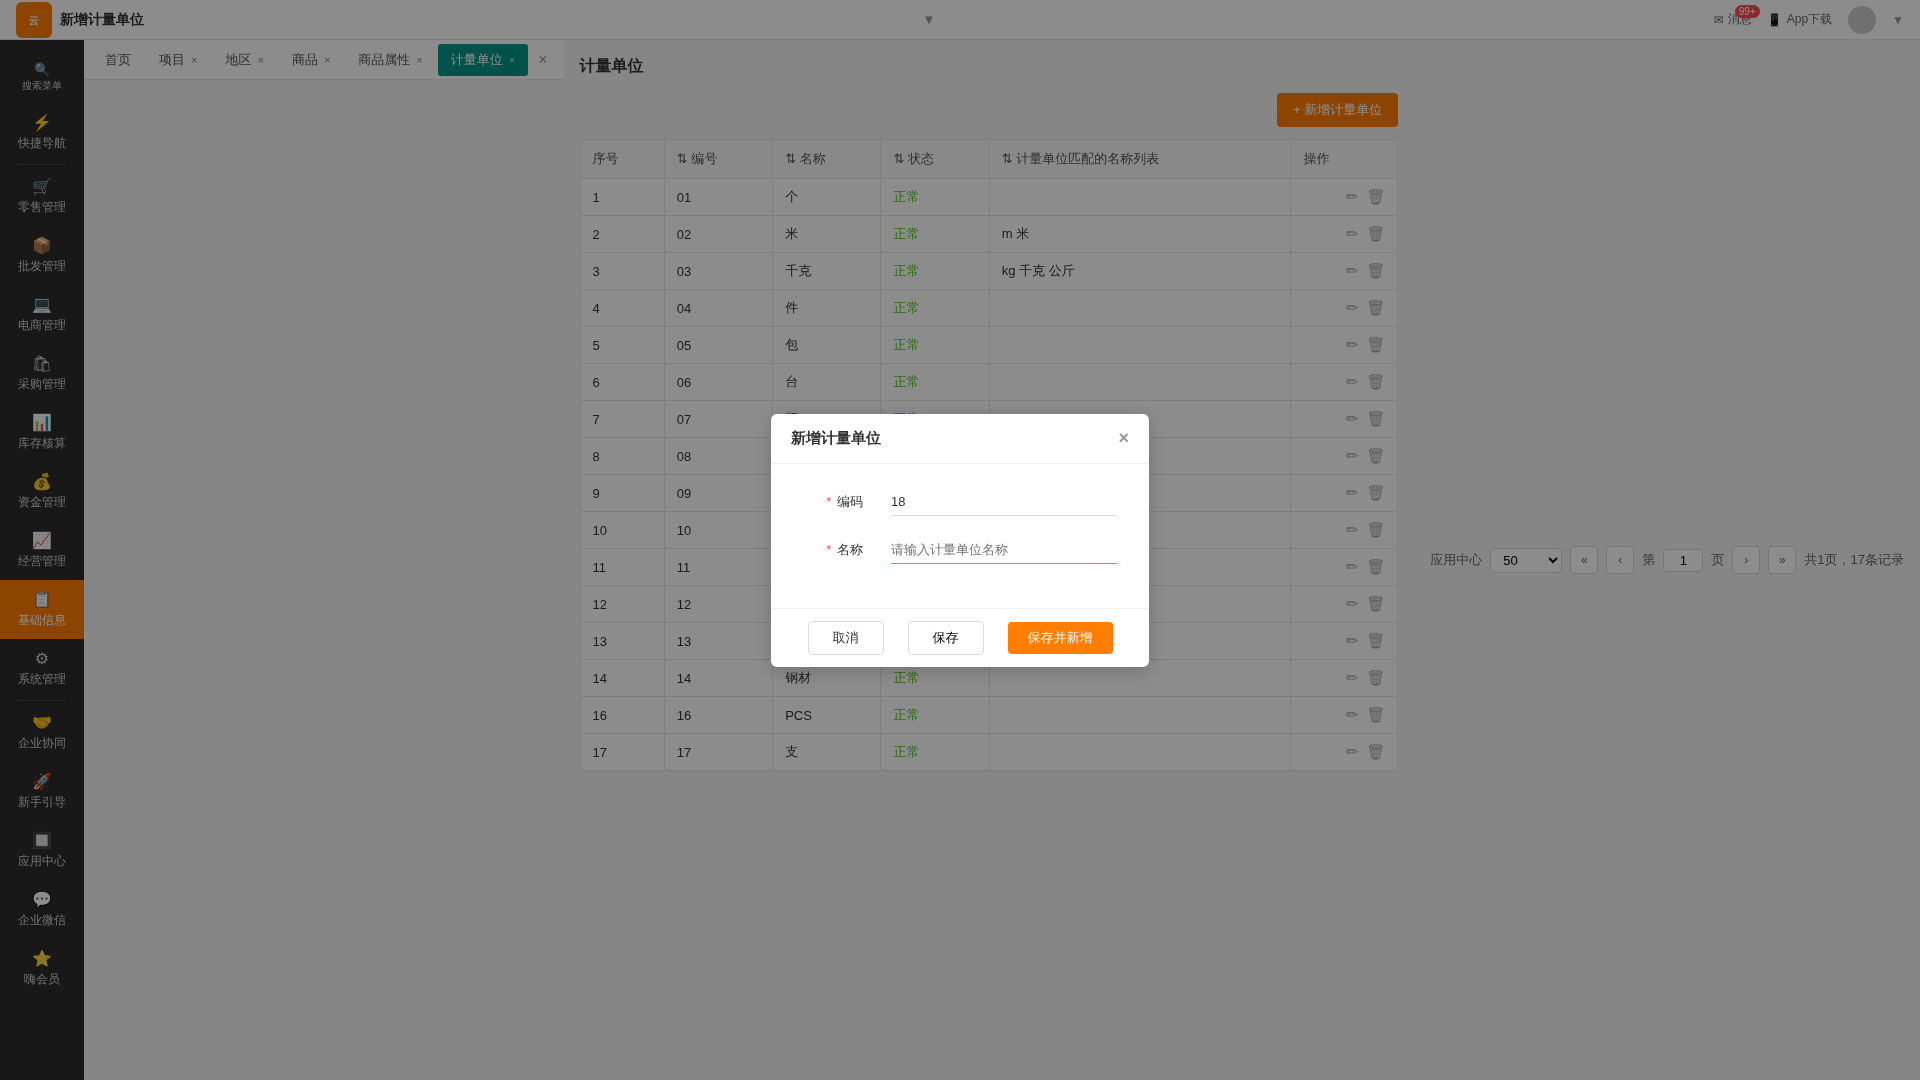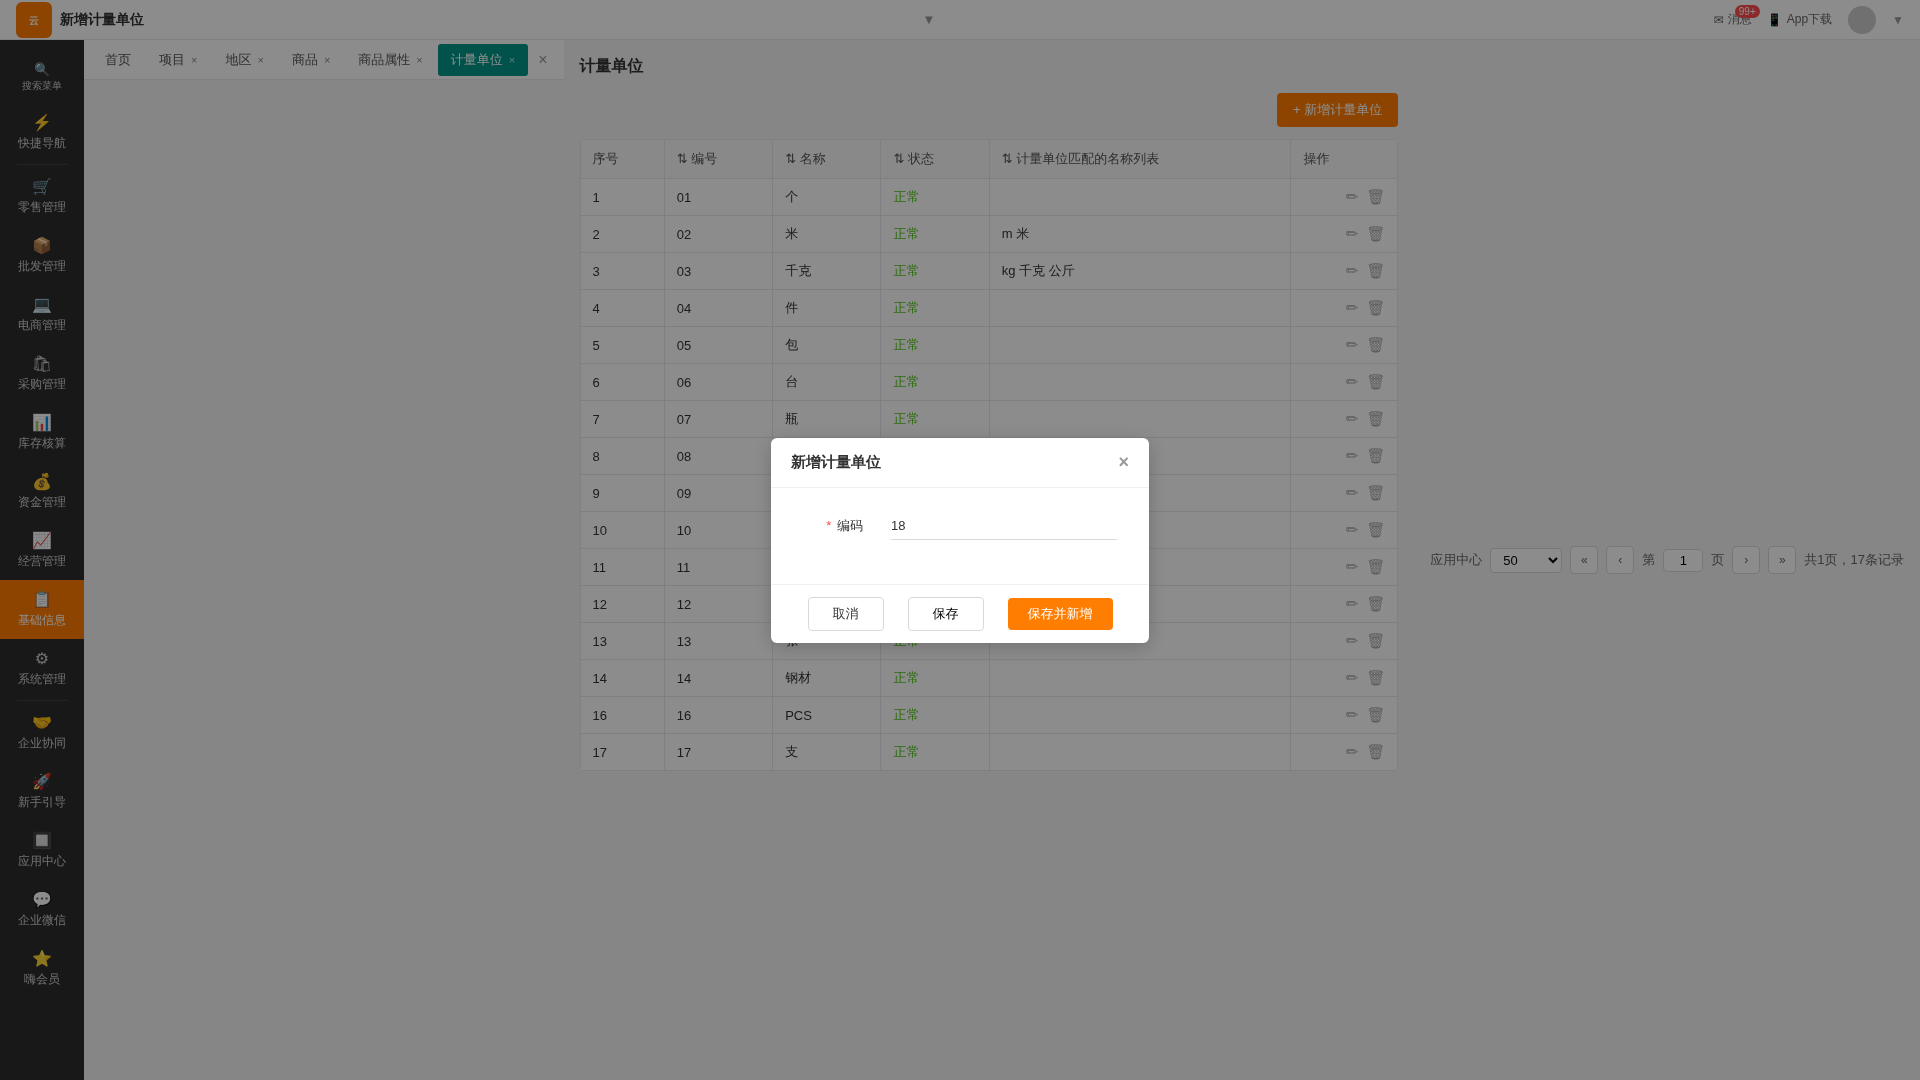--- a/index.html
+++ b/index.html
@@ -760,20 +760,27 @@
       <span class="modal-close">×</span>
     </div>
     <div class="modal-body">
       <div class="form-row">
         <div class="form-label">
           <span class="required">*</span>
           <span>编码</span>
         </div>
         <input class="form-input" type="text" value="18" style="">
       </div>
+      <div class="form-row">
+        <div class="form-label">
+          <span class="required">*</span>
+          <span>名称</span>
+        </div>
+        <input class="form-input empty-placeholder" type="text" placeholder="请输入计量单位名称" style="">
+      </div>
     </div>
     <div class="modal-footer">
       <button class="btn-cancel">取消</button>
       <button class="btn-save">保存</button>
       <button class="btn-save-new">保存并新增</button>
     </div>
   </div>
 </div>
 
 </body></html>

